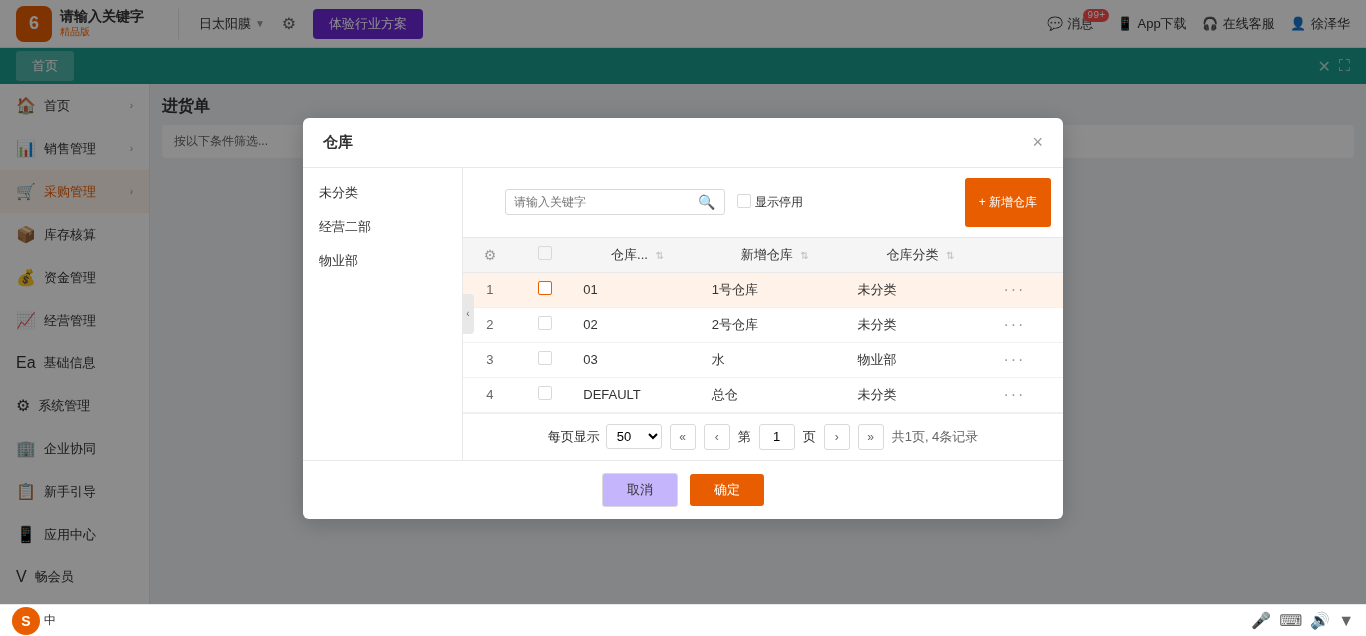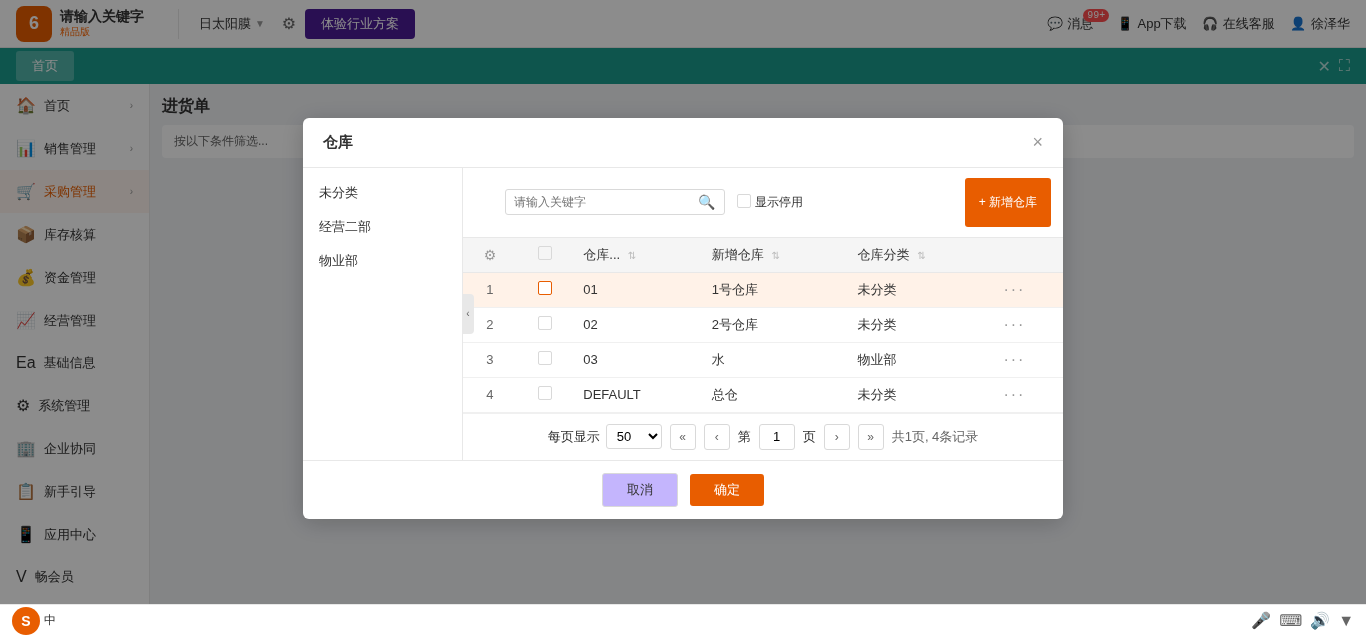--- a/index.html
+++ b/index.html
@@ -37,23 +37,24 @@
       font-size: 13px; color: #333; cursor: pointer;
       padding: 4px 8px;
     }
     .store-selector .arrow { color: #999; font-size: 10px; }
     .gear-btn {
       width: 32px; height: 32px;
       display: flex; align-items: center; justify-content: center;
       color: #666; cursor: pointer; font-size: 16px;
     }
     .trial-btn {
-      background: #4c1d95; color: #fff;
+      background: #6d28d9; color: #fff;
       border: none; border-radius: 4px;
       padding: 6px 16px; cursor: pointer; font-size: 13px;
+      margin-left: 8px;
     }
     .header-right {
       margin-left: auto;
       display: flex; align-items: center; gap: 16px;
     }
     .notif-item {
       display: flex; align-items: center; gap: 4px;
       color: #333; font-size: 13px; cursor: pointer; position: relative;
     }
     .badge {
@@ -234,21 +235,21 @@
     }
     table {
       width: 100%; border-collapse: collapse; font-size: 13px;
     }
     thead th {
       background: #f5f5f5;
       border-bottom: 1px solid #e8e8e8;
       border-top: 1px solid #e8e8e8;
       padding: 8px 10px;
       color: #333; font-weight: normal;
-      text-align: left;
+      text-align: center;
       white-space: nowrap;
     }
     thead th.center { text-align: center; }
     tbody tr { border-bottom: 1px solid #f0f0f0; }
     tbody tr.selected { background: #fff2e8; }
     tbody td {
       padding: 8px 10px; color: #333;
     }
     tbody td.center { text-align: center; }
     .row-num { color: #666; text-align: center; }

